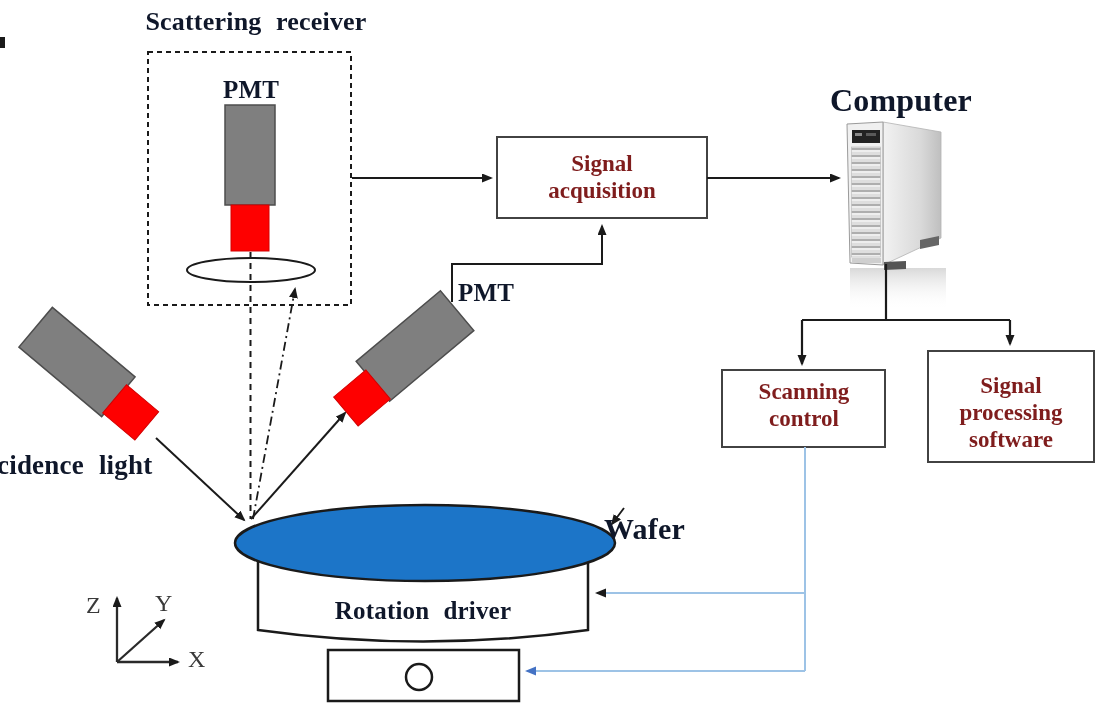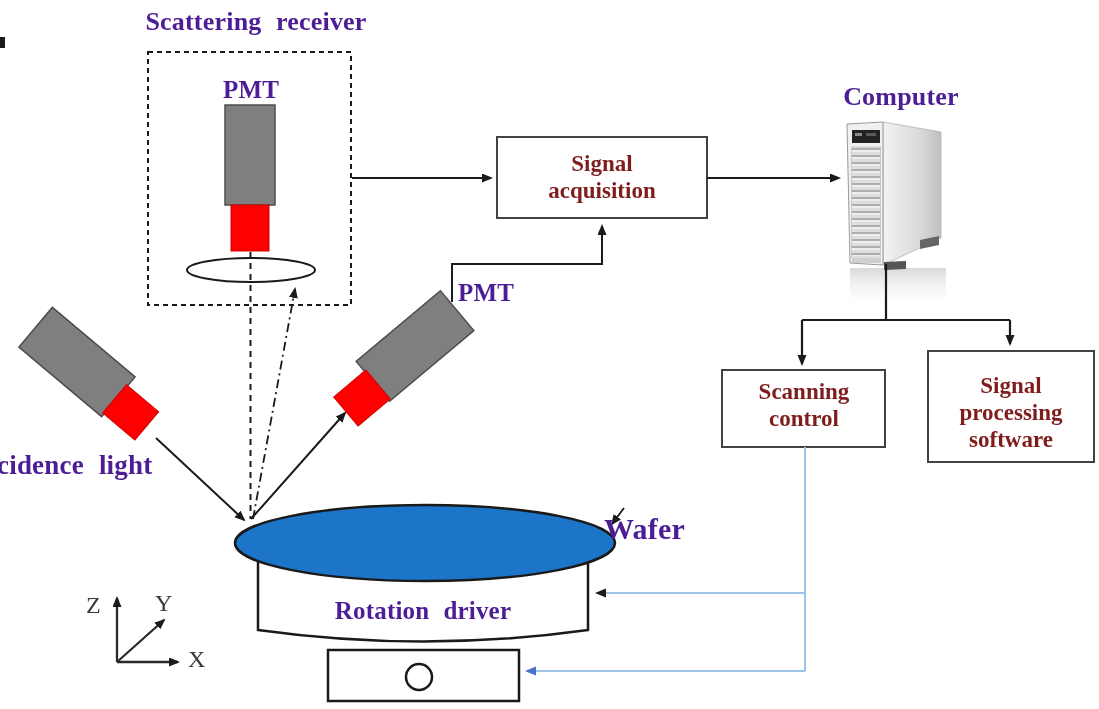--- a/index.html
+++ b/index.html
@@ -2,21 +2,21 @@
 <html><head>
 <meta charset="utf-8">
 <style>
   html,body{margin:0;padding:0;background:#ffffff;}
   #stage{
     position:relative;width:1099px;height:709px;background:#ffffff;overflow:hidden;
     font-family:"Liberation Serif","DejaVu Serif",serif;
   }
   #diagram-svg{position:absolute;left:0;top:0;width:1099px;height:709px;}
   .lbl{
-    position:absolute;font-weight:bold;color:#4c1d95;white-space:nowrap;
+    position:absolute;font-weight:bold;color:#0f172a;white-space:nowrap;
     word-spacing:0.30em;letter-spacing:0.2px;line-height:1.1;
   }
   .ctr{transform:translateX(-50%);}
   .boxlbl{
     position:absolute;display:flex;align-items:center;justify-content:center;
     text-align:center;font-weight:bold;color:#7f1d1d;font-size:23px;line-height:1.16;
     word-spacing:0.1em;
   }
   .axis{
     position:absolute;font-family:"Liberation Serif","DejaVu Serif",serif;
@@ -124,21 +124,21 @@
       <path d="M117 662 L164 620" marker-end="url(#arrBlack)"></path>
     </g>
   </svg>
 
   <div class="lbl ctr" style="left:256px;top:8px;font-size:26px;">Scattering receiver</div>
 
   <div class="lbl ctr" style="left:251px;top:76px;font-size:25px;">PMT</div>
 
   <div class="boxlbl" style="left:527px;top:137px;width:150px;height:81px;">Signal acquisition</div>
 
-  <div class="lbl ctr" style="left:901px;top:83px;font-size:26px;">Computer</div>
+  <div class="lbl ctr" style="left:901px;top:83px;font-size:32px;">Computer</div>
 
   <div class="lbl" style="left:458px;top:279px;font-size:25px;">PMT</div>
 
   <div class="boxlbl" style="left:748px;top:370px;width:112px;height:72px;">Scanning control</div>
 
   <div class="boxlbl" style="left:948px;top:351px;width:126px;height:125px;">Signal processing software</div>
 
   <div class="lbl" style="left:-3px;top:451px;font-size:27px;">cidence light</div>
 
 

